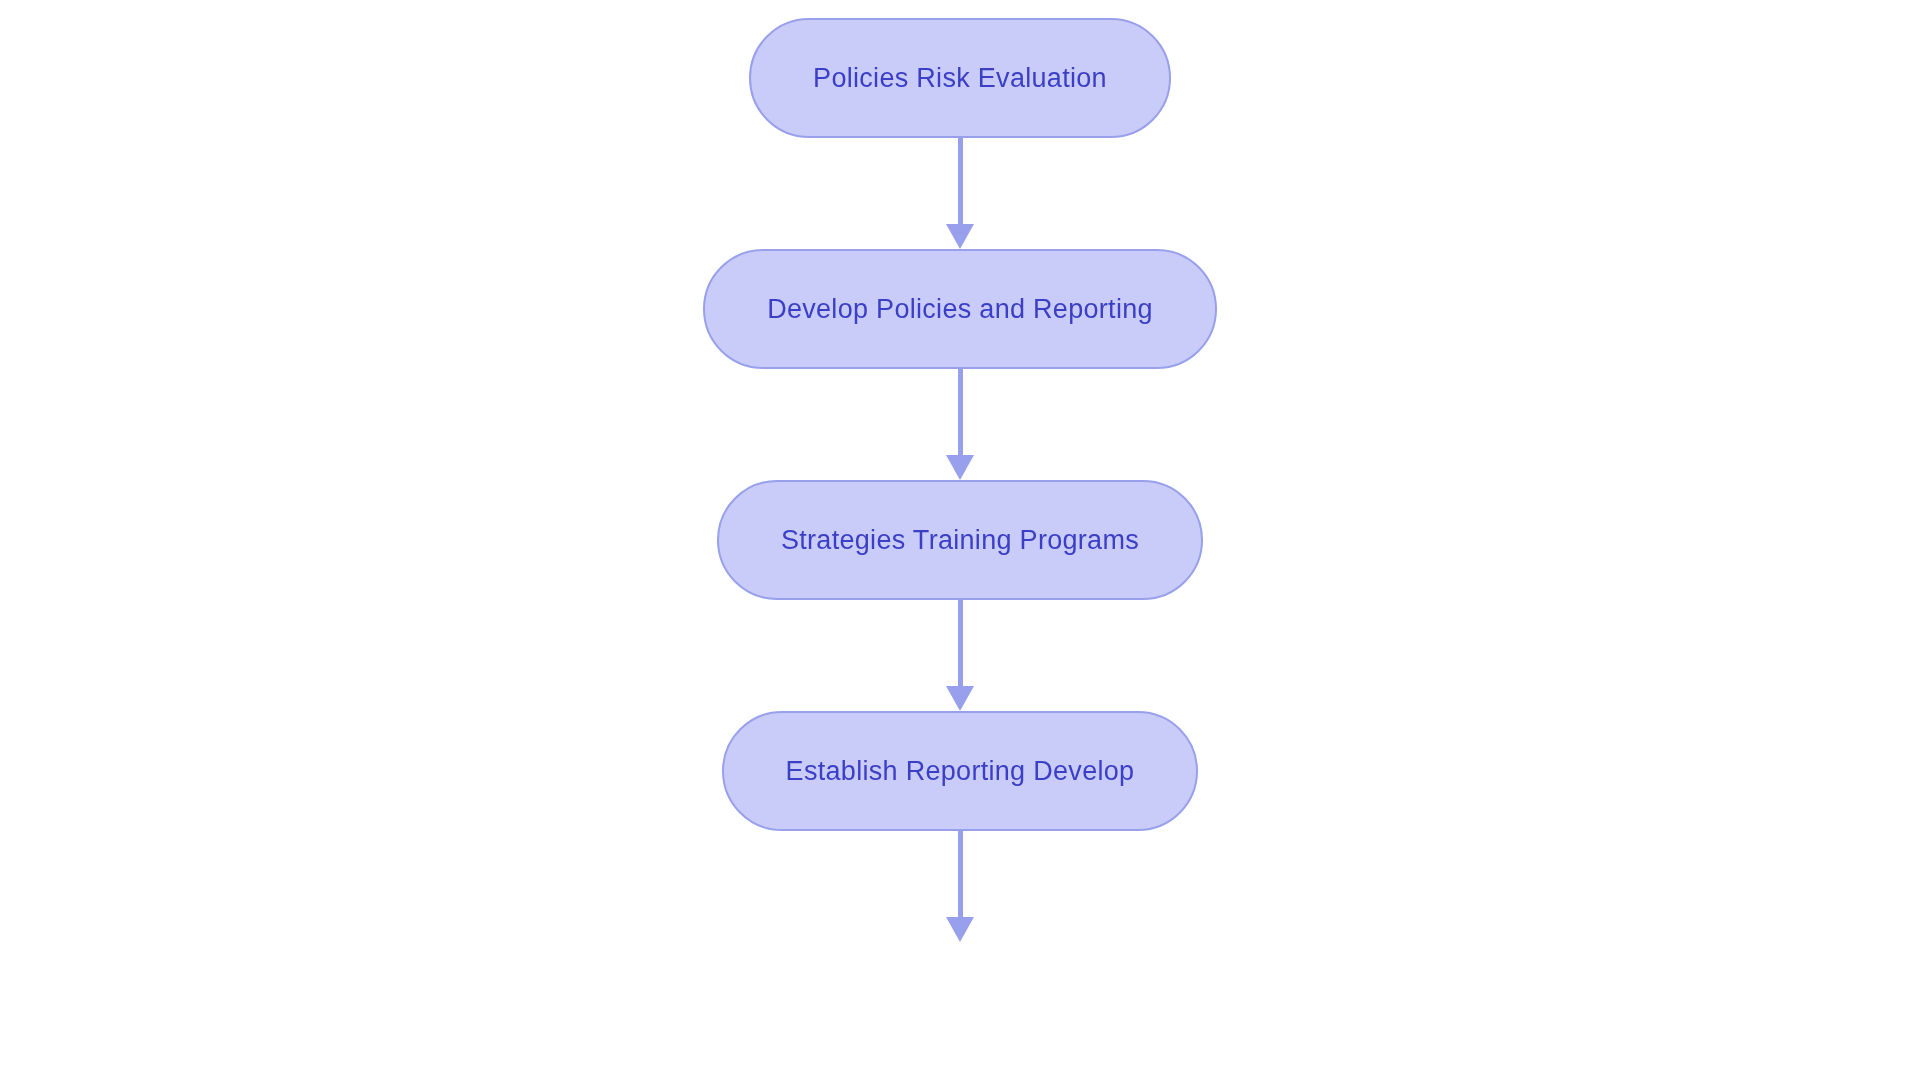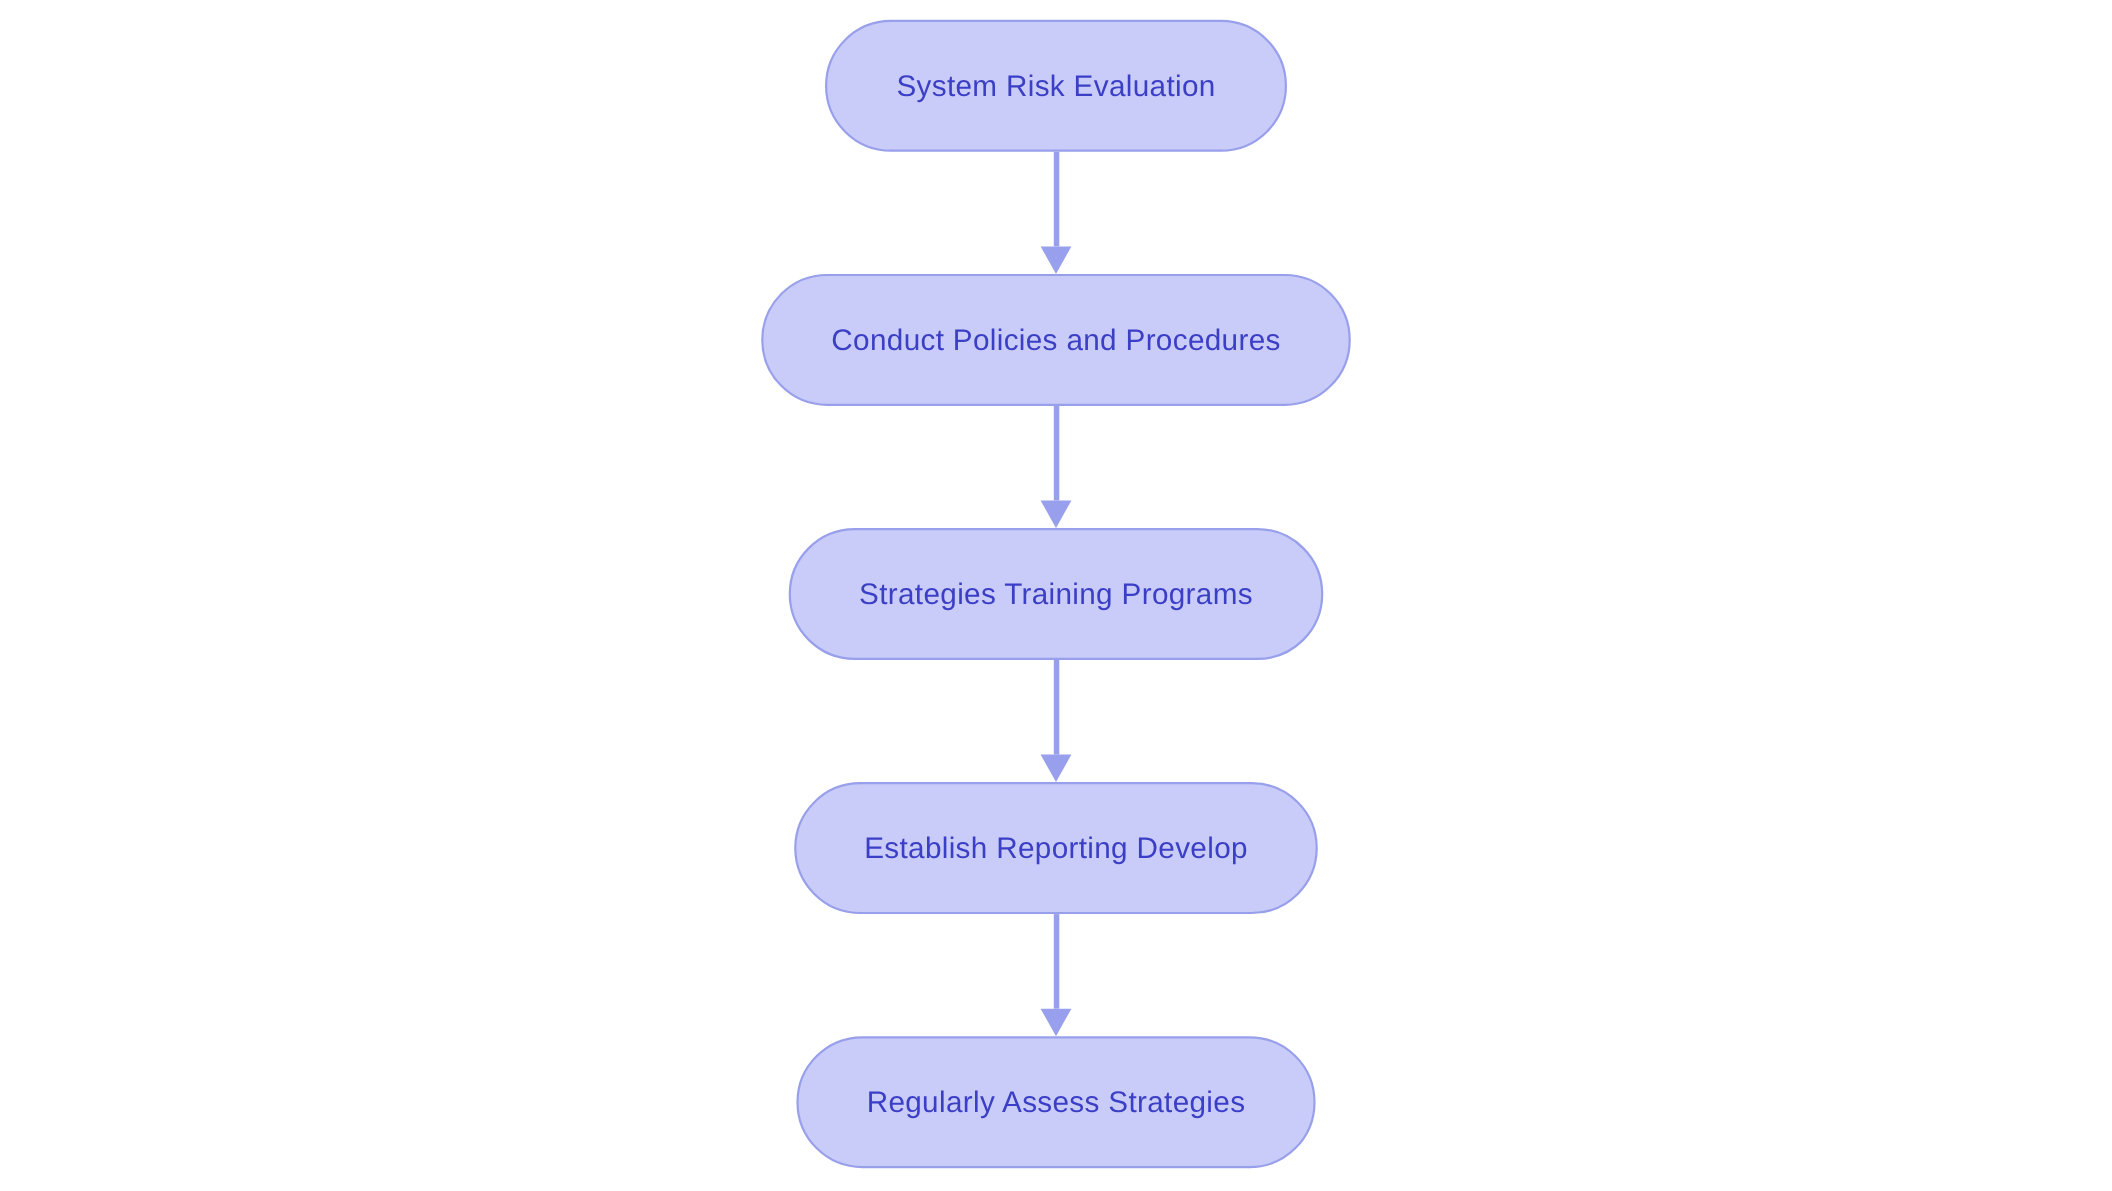--- a/index.html
+++ b/index.html
@@ -63,30 +63,30 @@
     border-right: 14px solid transparent;
     border-top: 25px solid var(--arrow);
   }
 </style>
 </head>
 <body>
 
 <div class="canvas">
 
   <div class="flow-node">
-    <span class="label">System Risk Evaluation</span>
+    <span class="label">Policies Risk Evaluation</span>
   </div>
 
   <div class="flow-arrow">
     <div class="shaft"></div>
     <div class="head"></div>
   </div>
 
   <div class="flow-node">
-    <span class="label">Conduct Policies and Procedures</span>
+    <span class="label">Develop Policies and Reporting</span>
   </div>
 
   <div class="flow-arrow">
     <div class="shaft"></div>
     <div class="head"></div>
   </div>
 
   <div class="flow-node">
     <span class="label">Strategies Training Programs</span>
   </div>
@@ -98,17 +98,14 @@
 
   <div class="flow-node">
     <span class="label">Establish Reporting Develop</span>
   </div>
 
   <div class="flow-arrow">
     <div class="shaft"></div>
     <div class="head"></div>
   </div>
 
-  <div class="flow-node">
-    <span class="label">Regularly Assess Strategies</span>
-  </div>
 
 </div>
 
 </body></html>

